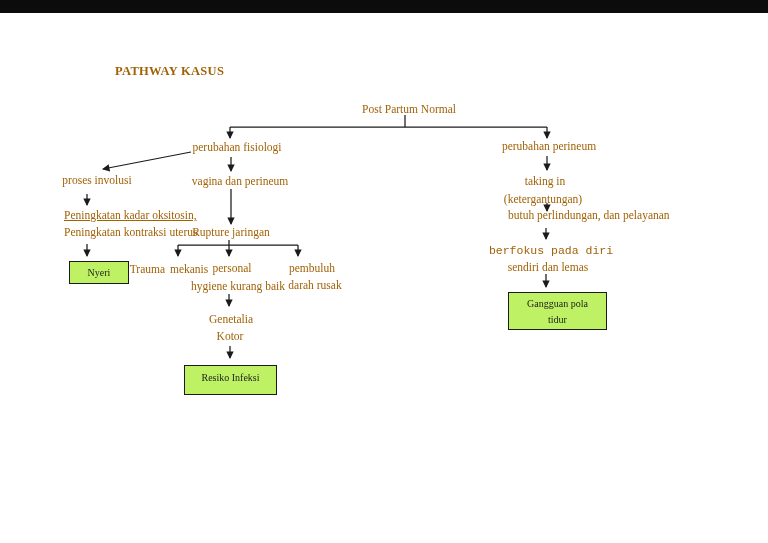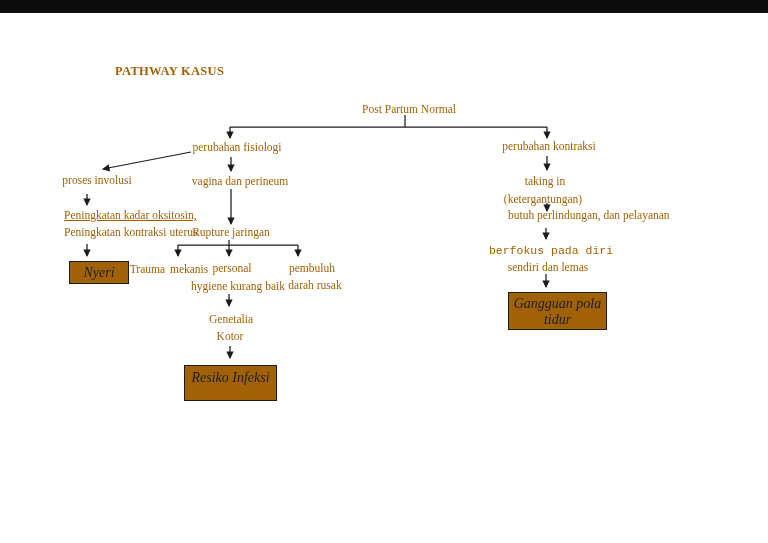--- a/index.html
+++ b/index.html
@@ -2,24 +2,24 @@
 <html><head>
 <meta charset="utf-8">
 <style>
   html,body{margin:0;padding:0;background:#fff;}
   #page{position:relative;width:768px;height:543px;background:#ffffff;overflow:hidden;
         font-family:"Liberation Serif","DejaVu Serif",serif;color:#1d1d1d;}
   #topbar{position:absolute;left:0;top:0;width:768px;height:13px;background:#0c0c0c;}
   .n{position:absolute;font-size:11.5px;line-height:16px;white-space:nowrap;color:#a16207;}
   .c{transform:translateX(-50%);text-align:center;}
   .title{font-weight:bold;font-size:12.5px;letter-spacing:.3px;}
-  .box{position:absolute;border:1.4px solid #1b1b1b;background:#a16207;text-align:center;
-       font-size:14px;color:#1d1d1d;box-sizing:border-box;font-style:italic;}
+  .box{position:absolute;border:1.4px solid #1b1b1b;background:#bef264;text-align:center;
+       font-size:10px;color:#1d1d1d;box-sizing:border-box;}
   #nyeri-box{left:69px;top:261px;width:60px;height:23px;line-height:21px;}
-  #resiko-box{left:184px;top:365px;width:93px;height:36px;line-height:24px;}
+  #resiko-box{left:184px;top:365px;width:93px;height:30px;line-height:24px;}
   #gangguan-box{left:508px;top:292px;width:99px;height:38px;padding-top:3px;line-height:15.5px;}
   svg{position:absolute;left:0;top:0;pointer-events:none;}
   .spaced{word-spacing:2px;}
 </style>
 </head>
 <body>
 
 <div id="page">
 
   <div id="topbar"></div>
@@ -53,21 +53,21 @@
       <path d="M547,203 V211" marker-end="url(#ah)"></path>
       <path d="M546,228 V239" marker-end="url(#ah)"></path>
       <path d="M546,274 V287" marker-end="url(#ah)"></path>
     </g>
   </svg>
 
   <div class="n c" style="left:409px;top:101px;">Post Partum Normal</div>
 
   <div class="n c" style="left:237px;top:139px;">perubahan fisiologi</div>
 
-  <div class="n c" style="left:549px;top:138px;">perubahan kontraksi</div>
+  <div class="n c" style="left:549px;top:138px;">perubahan perineum</div>
 
   <div class="n c" style="left:97px;top:172px;">proses involusi</div>
 
   <div class="n c" style="left:240px;top:173px;">vagina dan perineum</div>
 
   <div class="n" style="left:64px;top:207px;text-decoration:underline;">Peningkatan kadar oksitosin,</div>
 
   <div class="n" style="left:64px;top:224px;">Peningkatan kontraksi uterus</div>
 
   <div class="n c" style="left:231px;top:224px;">Rupture jaringan</div>

